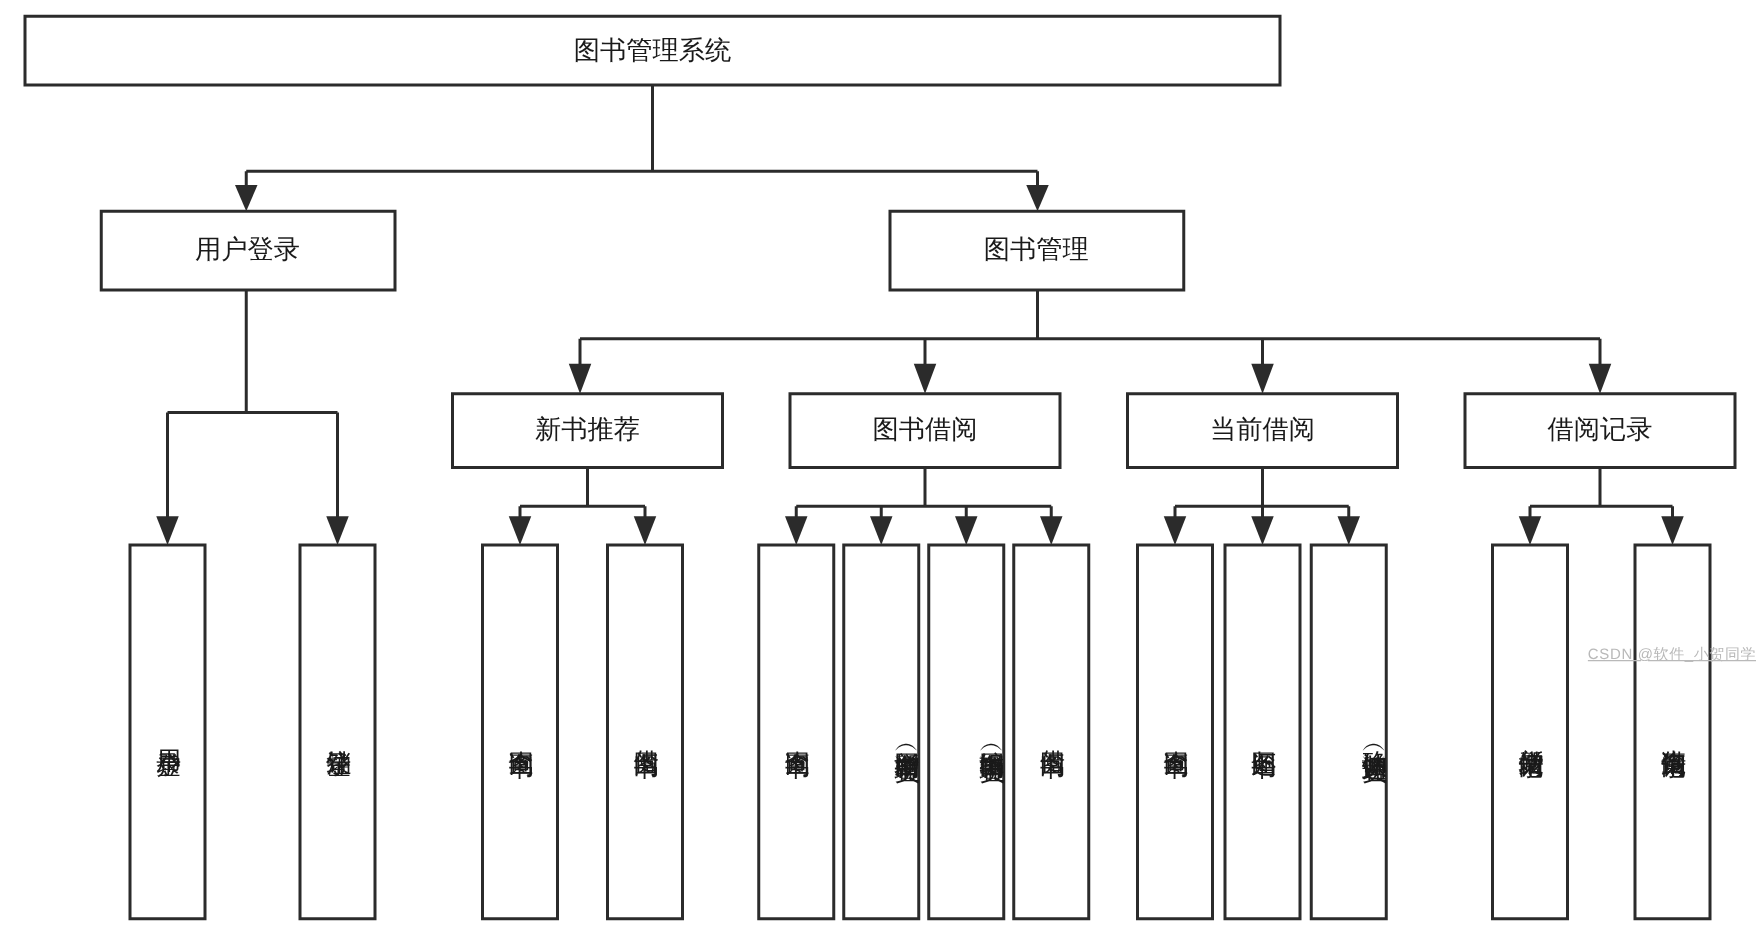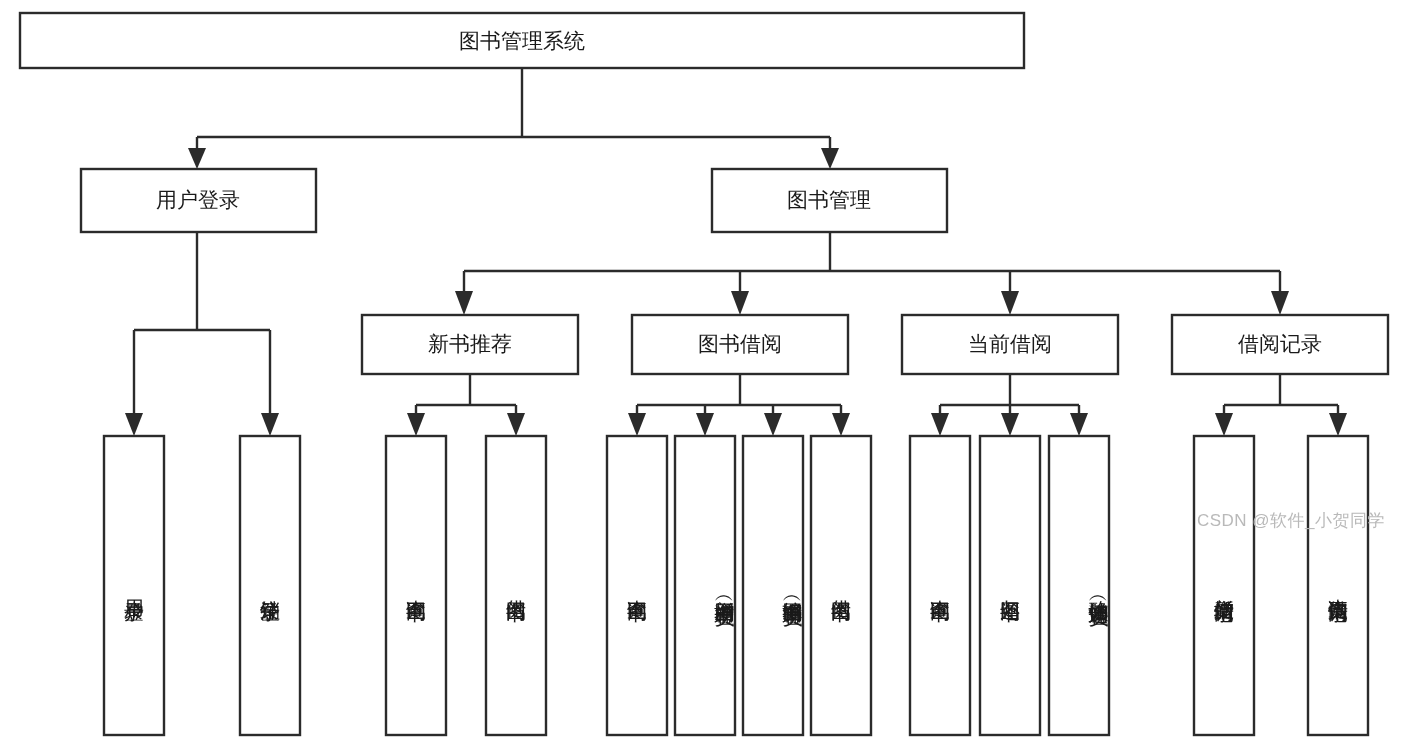--- a/index.html
+++ b/index.html
@@ -62,27 +62,28 @@
     align-items: flex-start;
     justify-content: center;
     white-space: nowrap;
     pointer-events: none;
   }
   .vlabel.centered {
     align-items: center;
   }
   #watermark {
     position: absolute;
-    right: 20px;
+    right: 0;
     bottom: 6px;
     font-family: "Liberation Sans", "DejaVu Sans", sans-serif;
-    font-size: 17px;
+    font-size: 12px;
     color: #b9b9b9;
     white-space: nowrap;
     letter-spacing: 0.5px;
+    text-decoration: underline;
   }
 </style>
 </head>
 <body>
 
 <div id="diagram-root">
 
   <svg id="tree-svg" viewBox="0 0 1405 747" xmlns="http://www.w3.org/2000/svg">
 
     <g>

